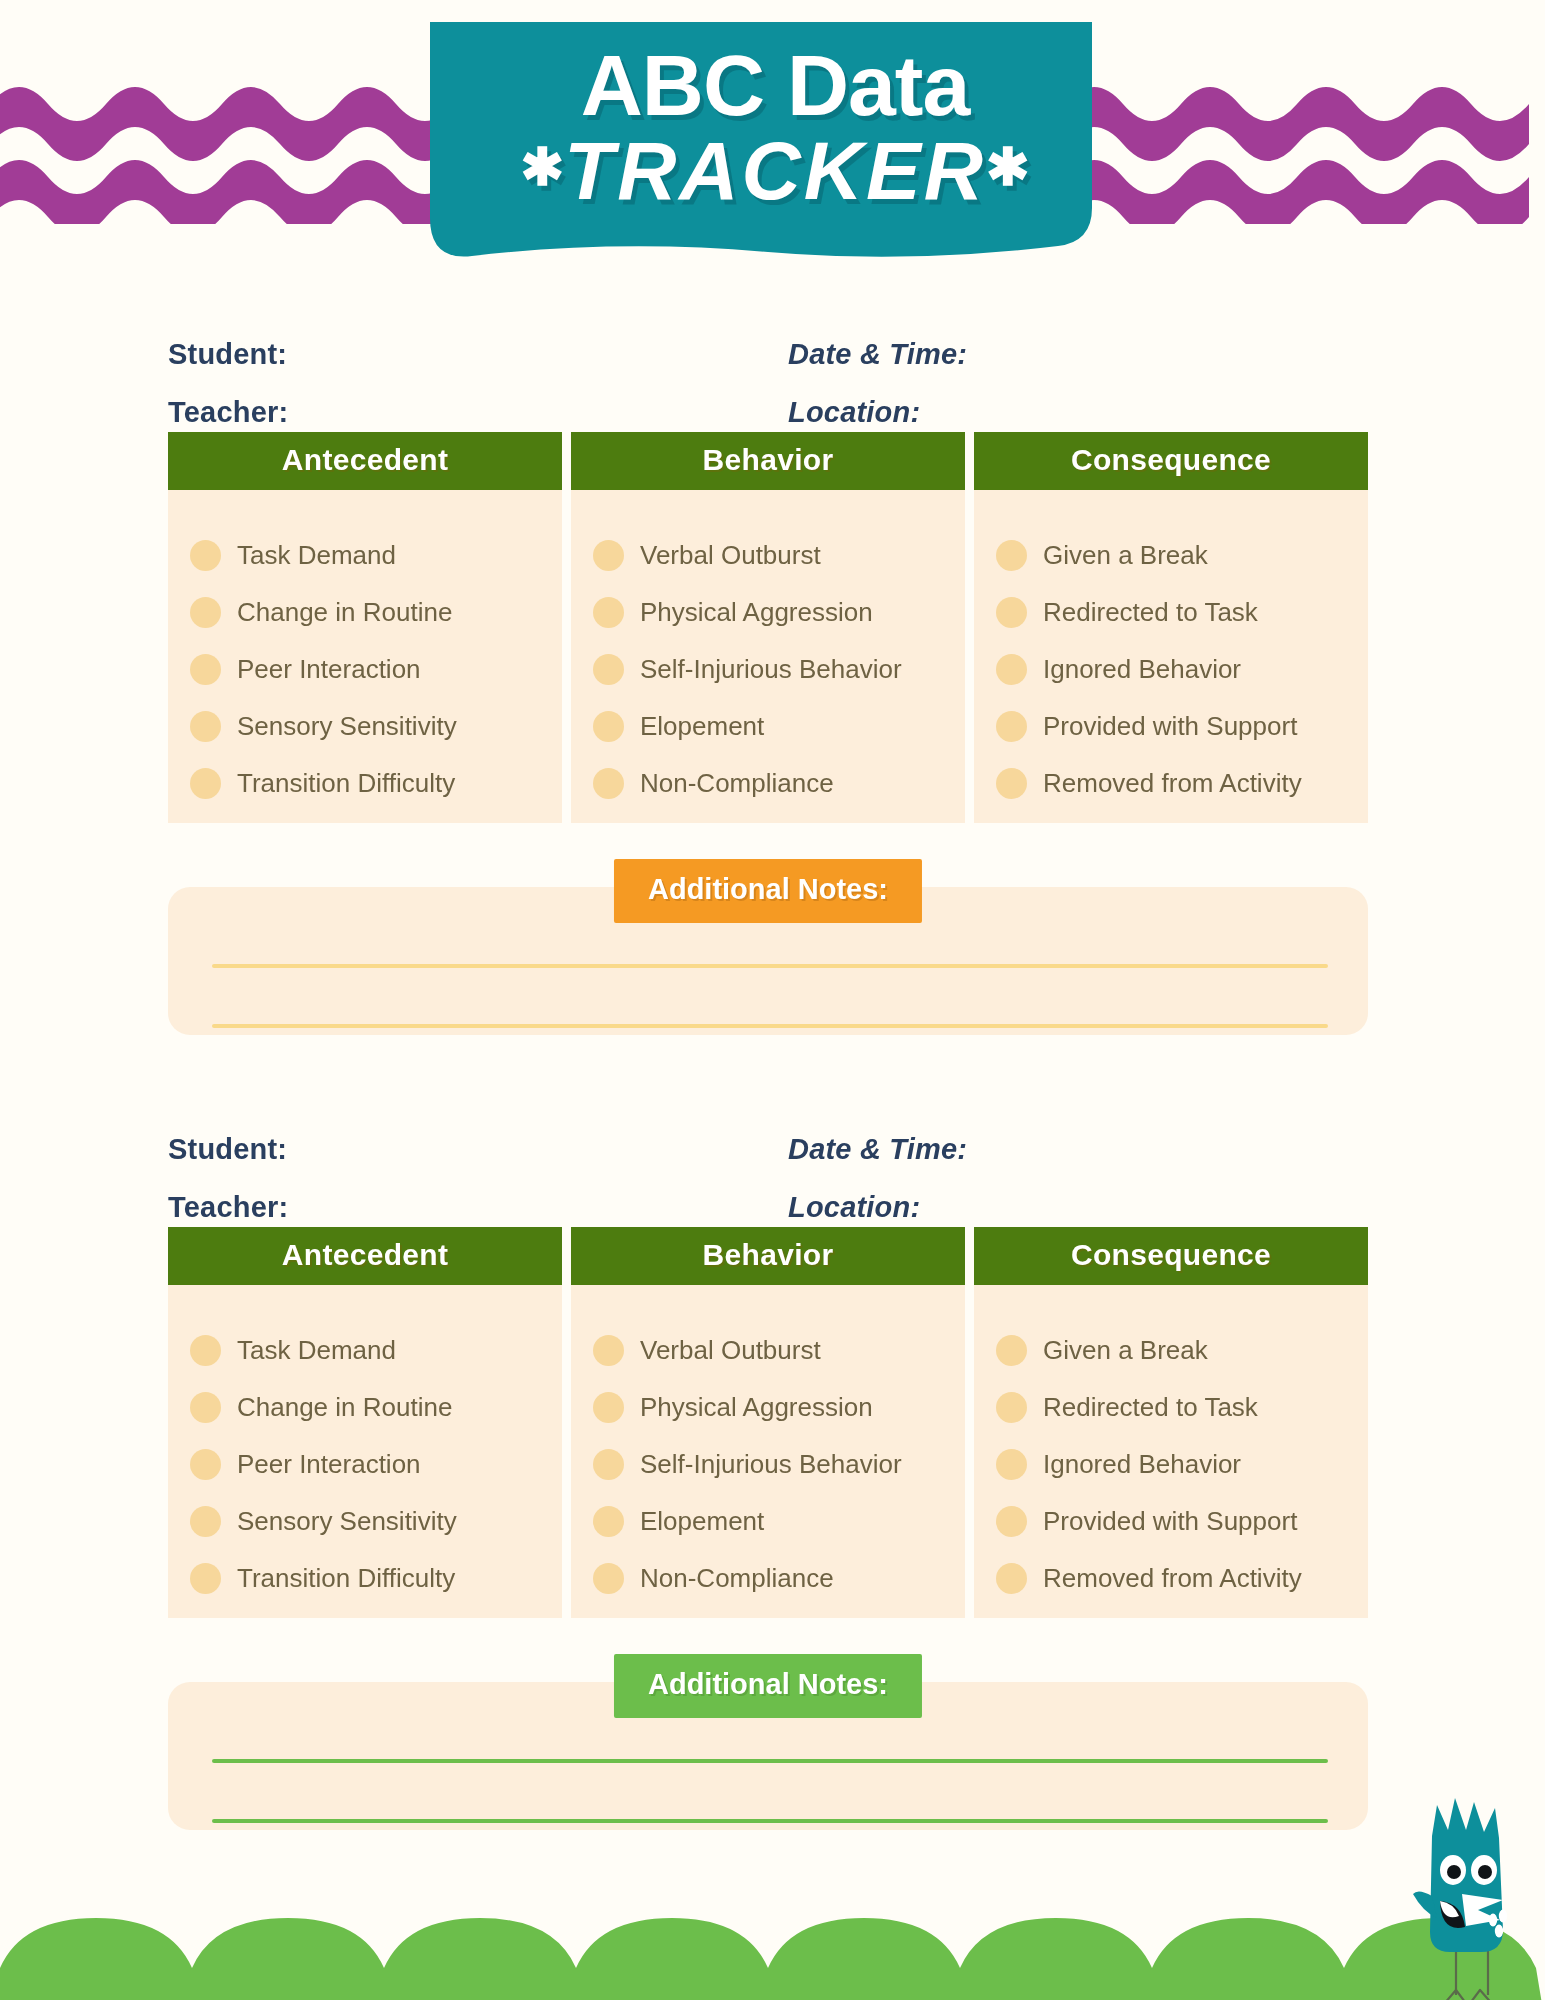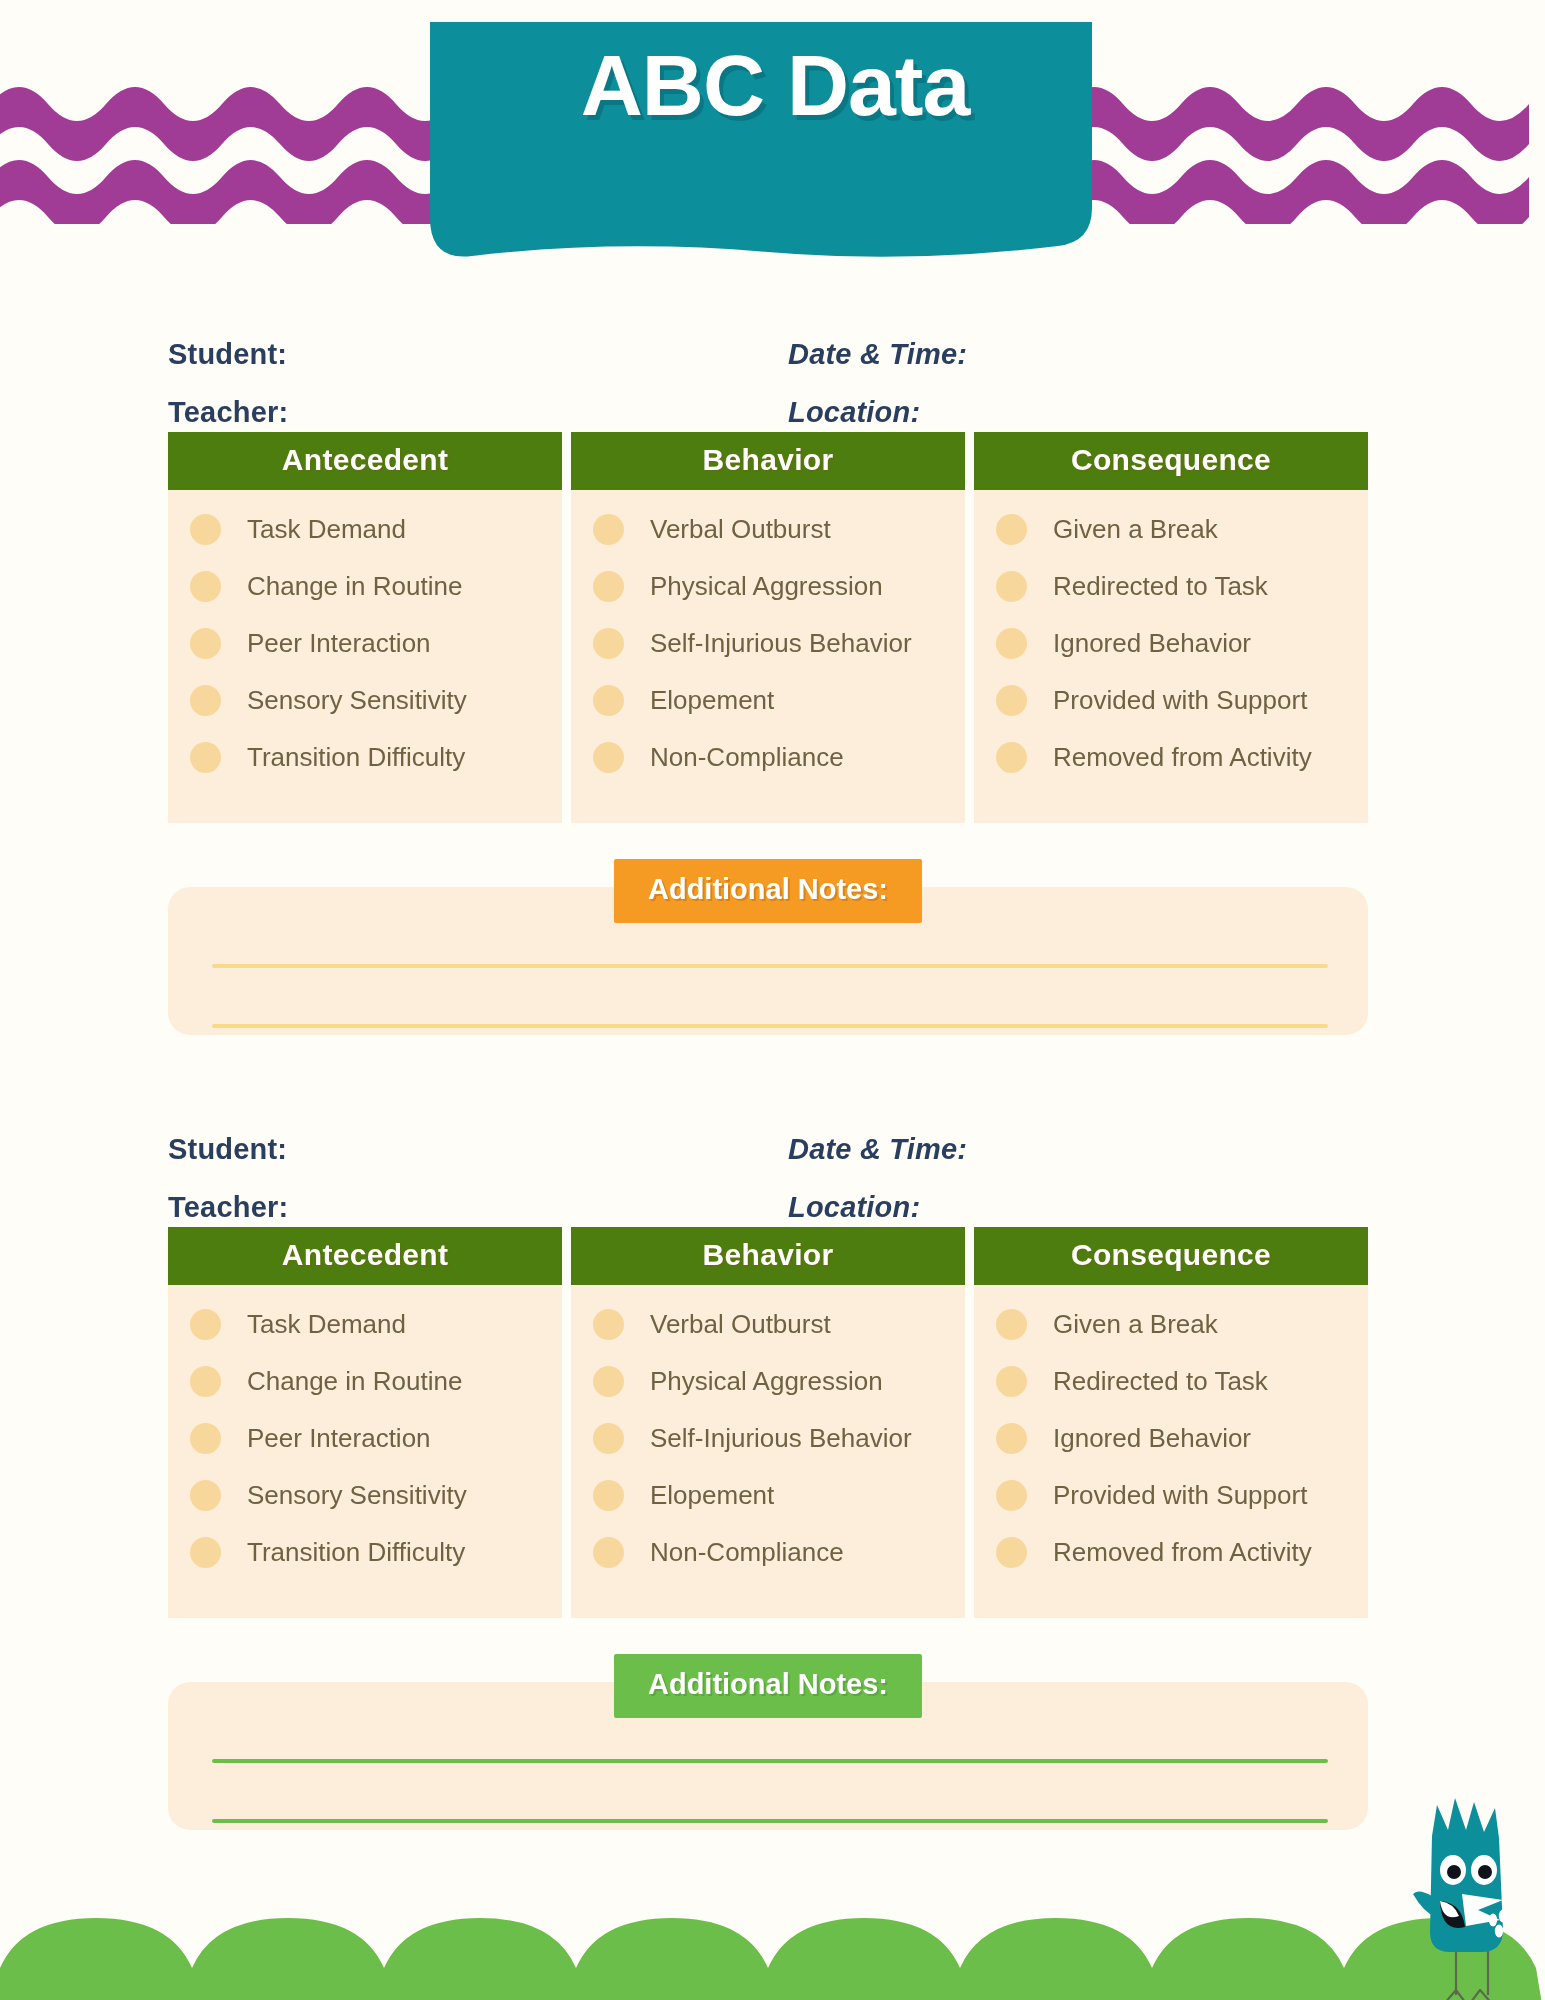--- a/index.html
+++ b/index.html
@@ -120,22 +120,22 @@
     letter-spacing: 0.3px;
     text-shadow: 2px 2px 0 rgba(150,80,0,0.22);
   }
   .col-body {
     background: #fdeedb;
     padding: 24px 0 24px 22px;
     min-height: 318px;
   }
   .opt {
     display: flex;
-    align-items: flex-start;
-    gap: 26px;
+    align-items: flex-end;
+    gap: 16px;
     height: 57px;
   }
   .bullet {
     flex: none;
     width: 31px;
     height: 31px;
     border-radius: 50%;
     background: #f7d79b;
   }
   .opt-label {
@@ -230,20 +230,21 @@
   </div>
 
   <div id="header-banner">
     <div class="blob">
       <svg viewBox="0 0 690 285" preserveAspectRatio="none" aria-hidden="true">
         <path d="M28 0 L662 0 L662 200 q0 34 -34 38 q-150 18 -290 6 q-150 -13 -296 4 q-42 5 -42 -38 L0 0 Z" fill="#0d8f9b"></path>
       </svg>
     </div>
     <div id="header-title">
       <span class="line1">ABC Data</span>
+      <span class="line2"><span class="star">✱</span><span>TRACKER</span><span class="star">✱</span></span>
     </div>
   </div>
 
   <div class="section" id="section-1">
     <div class="meta-grid">
       <div class="meta-label c1 r1">Student:</div>
       <div class="meta-label c1 r2">Teacher:</div>
       <div class="meta-label c2 r1">Date &amp; Time:</div>
       <div class="meta-label c2 r2">Location:</div>
     </div>

